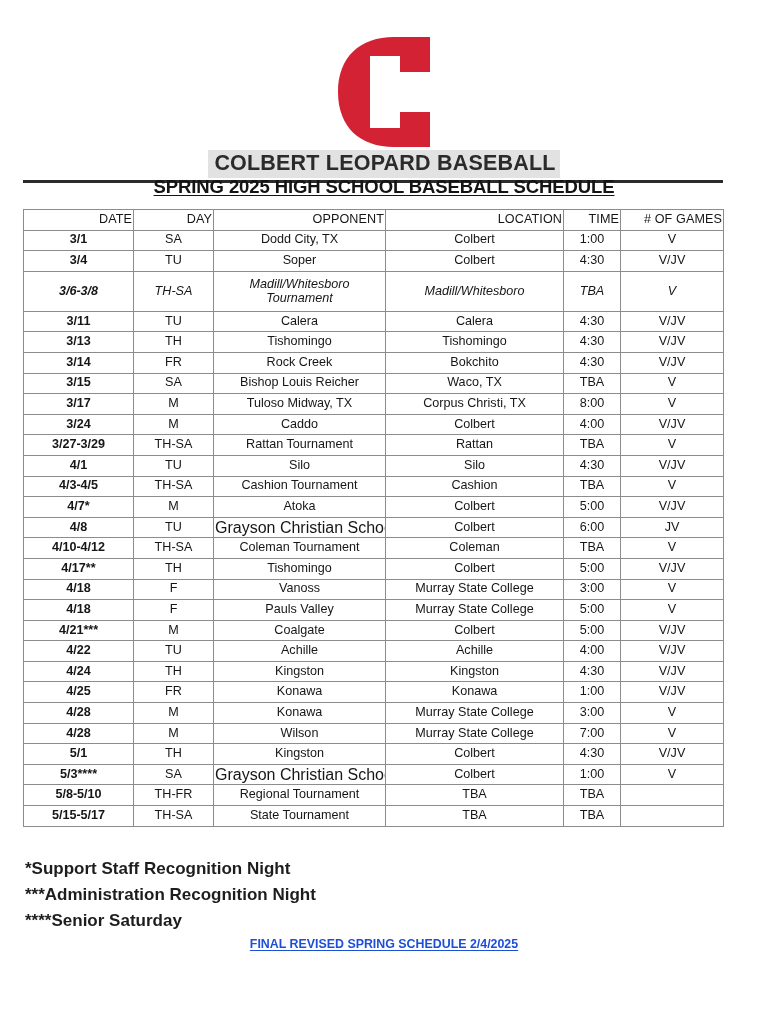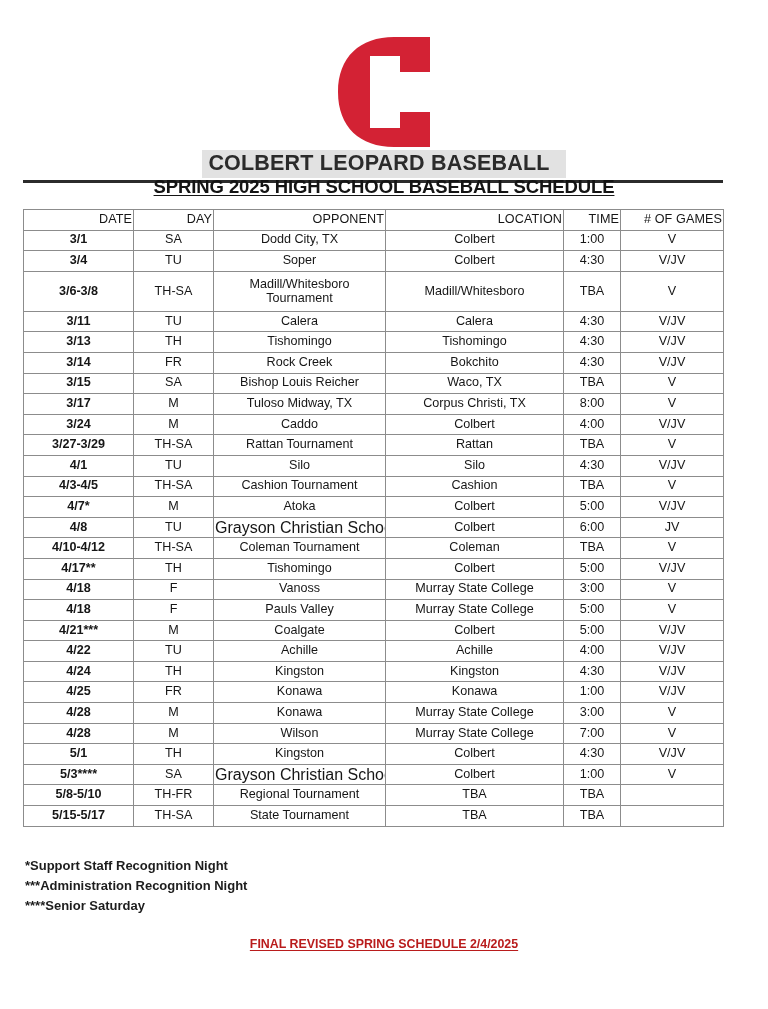--- a/index.html
+++ b/index.html
@@ -46,21 +46,21 @@
     text-align: center;
   }
   .masthead-text {
     display: inline-block;
     background: #e2e2e2;
     color: #2b2b2b;
     font-family: "Liberation Sans", sans-serif;
     font-size: 21.5px;
     font-weight: 700;
     letter-spacing: 0.2px;
-    padding: 1px 16px 2px 6px;
+    padding: 1px 4px 2px 6px;
     line-height: 1.18;
     white-space: nowrap;
   }
 
   
   .rule {
     position: absolute;
     top: 180px;
     left: 23px;
     width: 700px;
@@ -134,58 +134,59 @@
     font-weight: 700;
   }
   table.sched th {
     font-weight: 400;
   }
   
   table.sched tr.tall td {
     height: 39px;
     white-space: normal;
     line-height: 1.12;
+    font-style: italic;
   }
   table.sched tr.tall td.nowrap-cell {
     white-space: nowrap;
   }
   
   table.sched td.shrink {
     font-size: 16px;
   }
 
   
   .footnotes {
     position: absolute;
     top: 856px;
     left: 25px;
     width: 420px;
   }
   .footnotes div {
     font-family: "Liberation Sans Narrow", "Liberation Sans", sans-serif;
-    font-size: 13px;
+    font-size: 17px;
     font-weight: 700;
     line-height: 1.52;
     color: #1d1d1d;
     white-space: nowrap;
   }
 
   
   .footer {
     position: absolute;
     top: 934px;
     left: 0;
     width: 768px;
     text-align: center;
   }
   .footer span {
     font-family: "Liberation Sans Narrow", "Liberation Sans", sans-serif;
     font-size: 12.4px;
     font-weight: 700;
-    color: #b91c1c;
+    color: #1d4ed8;
     text-decoration: underline;
     text-underline-offset: 2px;
     white-space: nowrap;
   }
 </style>
 </head>
 <body>
 
 <div class="page">
 

